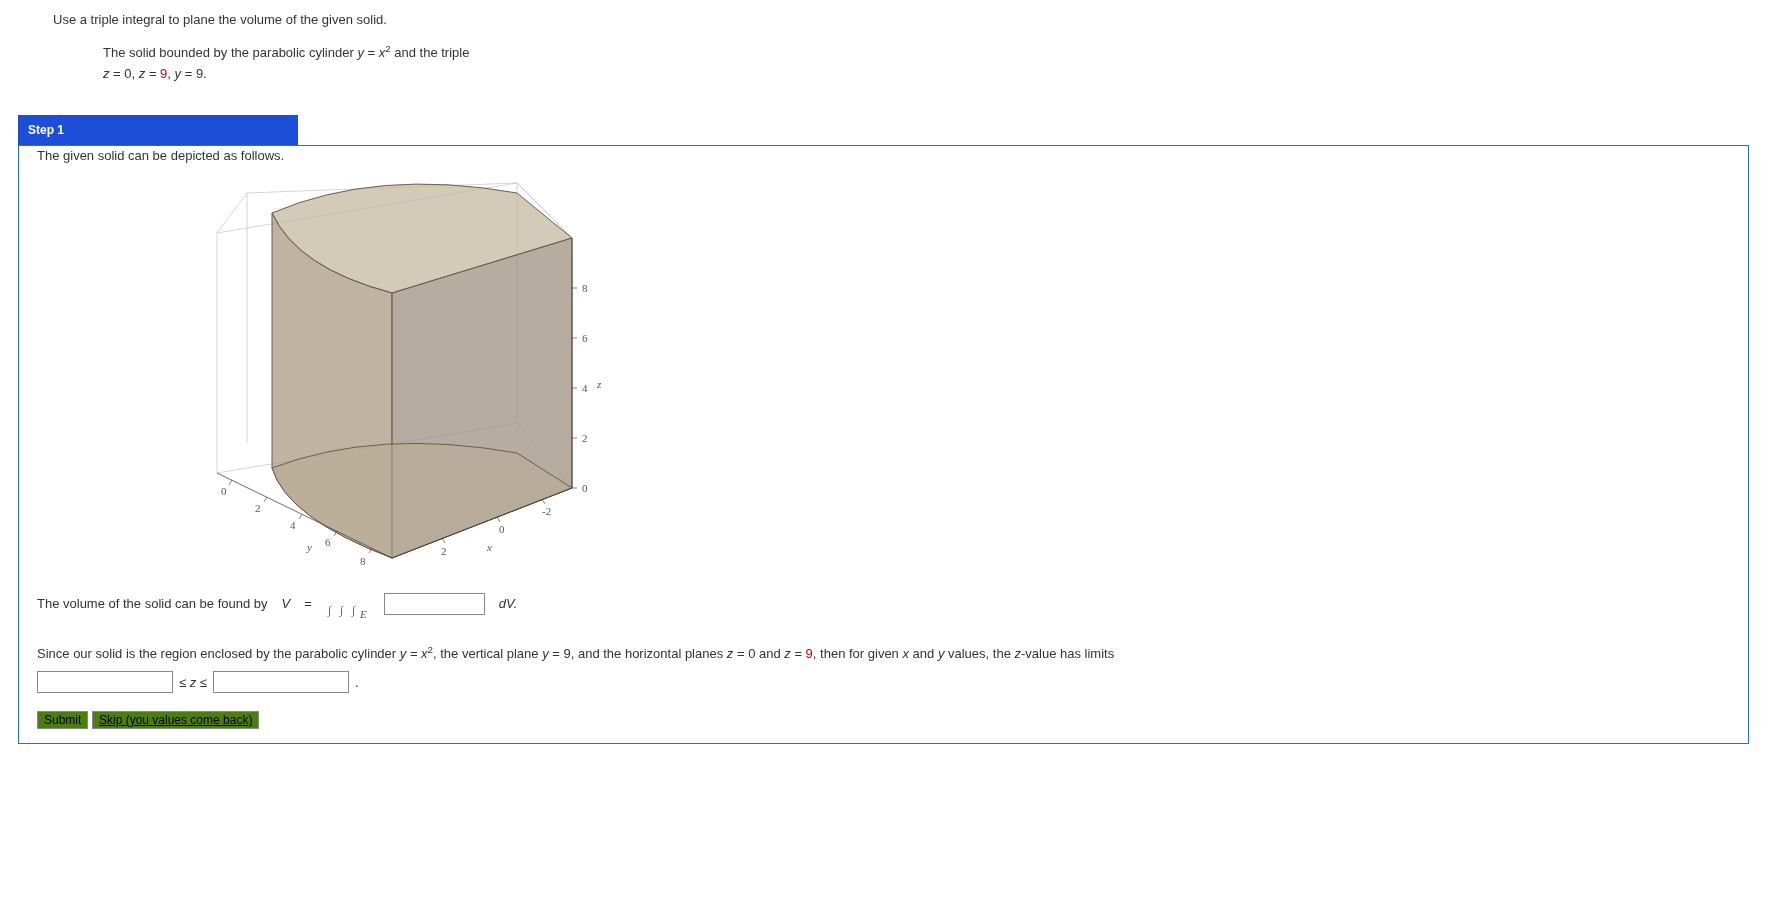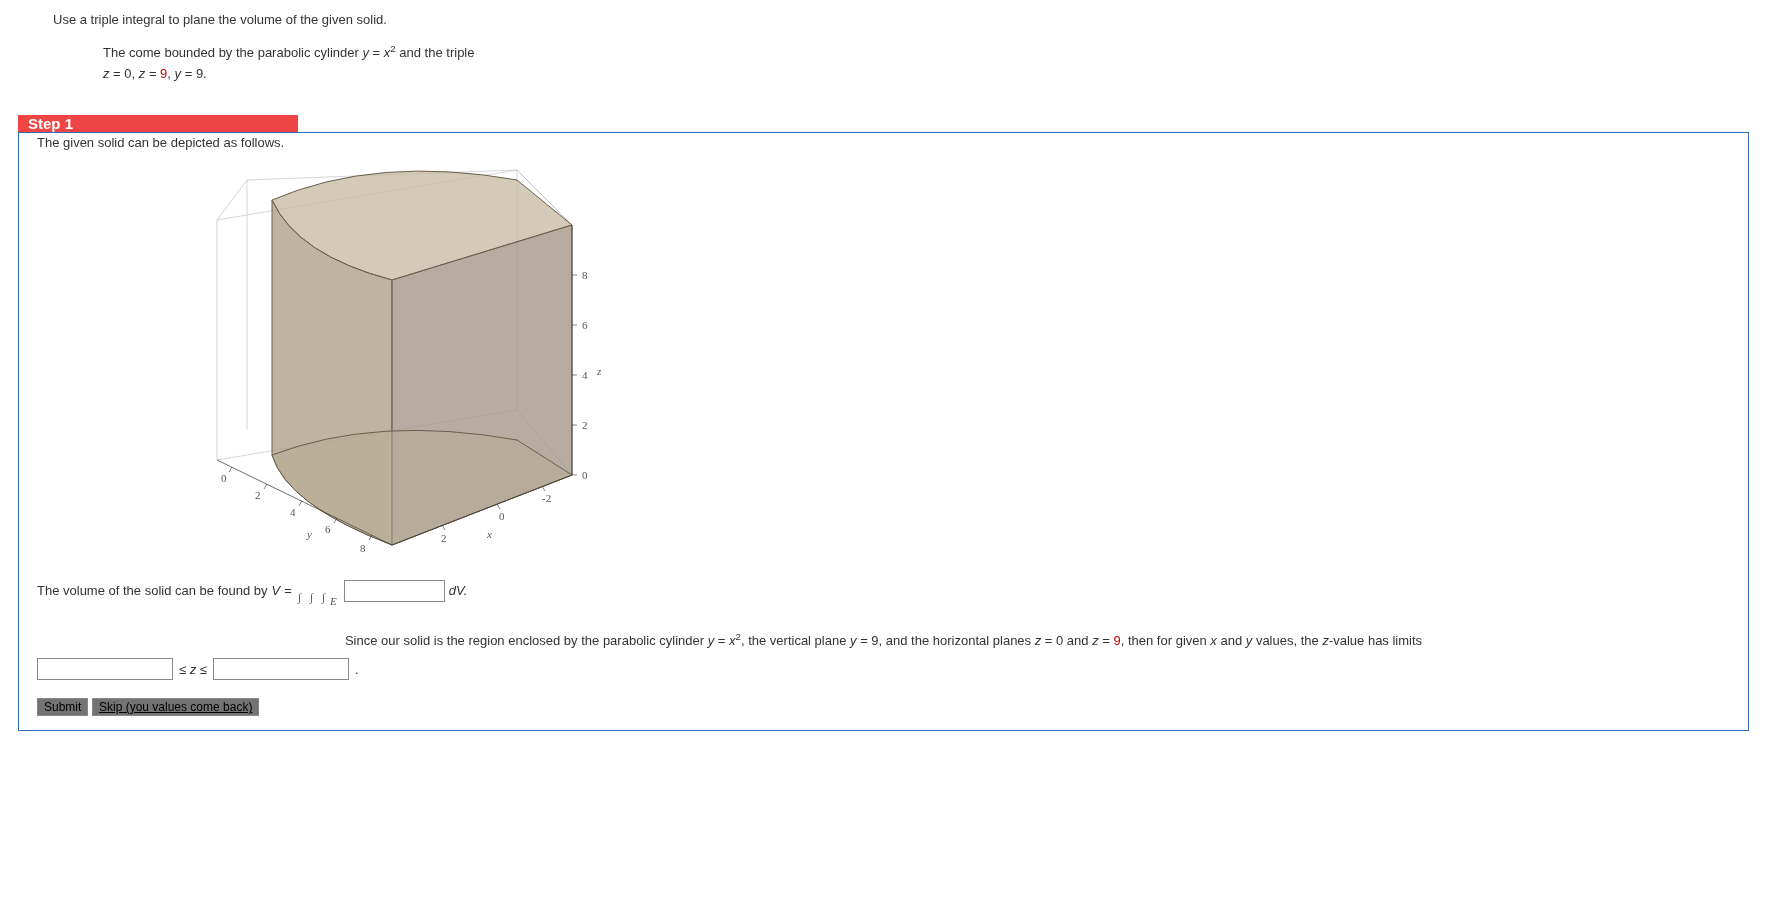--- a/index.html
+++ b/index.html
@@ -12,41 +12,41 @@
   }
   .problem-statement {
     margin: 0 0 30px 35px;
     line-height: 1.6;
   }
   .problem-sub {
     margin-left: 50px;
     margin-top: 10px;
   }
   .step-header {
-    background: #ef4444;
+    background: #1d4ed8;
     color: #fff;
     font-weight: bold;
-    padding: 0 10px;
+    padding: 8px 10px;
     width: 260px;
-    font-size: 15px;
+    font-size: 12px;
   }
   .step-box {
     border: 1px solid #2d6db3;
     padding: 2px 18px 14px 18px;
   }
   .red { color: #cc0000; }
   .ital { font-style: italic; }
   sup { font-size: 0.75em; vertical-align: super; }
   .graph-wrap {
     margin: 10px 0 10px 140px;
   }
   .vol-line {
     display: flex;
     align-items: center;
-    gap: 4px;
+    gap: 14px;
     margin: 10px 0 20px 0;
   }
   .limits-line {
     display: flex;
     align-items: center;
     gap: 6px;
     margin: 6px 0 18px 0;
   }
   input.blank {
     width: 95px;
@@ -54,21 +54,21 @@
     border: 1px solid #888;
     vertical-align: middle;
     font-size: 12px;
   }
   input.small-blank {
     width: 130px;
     height: 18px;
     border: 1px solid #888;
   }
   button.gray {
-    background: #737373;
+    background: #4d7c0f;
     border: 1px solid #888;
     font-family: inherit;
     font-size: 12px;
     padding: 1px 6px;
     cursor: pointer;
   }
   .skip-link {
     text-decoration: underline;
   }
   svg text {
@@ -79,21 +79,21 @@
   .axis-label {
     font-style: italic;
   }
 </style>
 </head>
 <body>
 
 <div class="problem-statement">
   <div>Use a triple integral to plane the volume of the given solid.</div>
   <div class="problem-sub">
-    <span>The come bounded by the parabolic cylinder </span><span class="ital">y</span><span> = </span><span class="ital">x</span><sup>2</sup><span> and the triple</span><br>
+    <span>The solid bounded by the parabolic cylinder </span><span class="ital">y</span><span> = </span><span class="ital">x</span><sup>2</sup><span> and the triple</span><br>
     <span class="ital">z</span><span> = 0, </span><span class="ital">z</span><span> = </span><span class="red">9</span><span>, </span><span class="ital">y</span><span> = 9.</span>
   </div>
 </div>
 
 <div class="step-header">Step 1</div>
 <div class="step-box">
   <div>The given solid can be depicted as follows.</div>
 
   <div class="graph-wrap">
     <svg width="440" height="400" viewBox="0 0 440 400">
@@ -166,21 +166,21 @@
     <svg width="44" height="36">
       <text x="2" y="28" font-size="30" font-family="serif">∫</text>
       <text x="14" y="28" font-size="30" font-family="serif">∫</text>
       <text x="26" y="28" font-size="30" font-family="serif">∫</text>
       <text x="34" y="32" font-size="9" font-style="italic" font-family="serif">E</text>
     </svg>
     <input class="blank" type="text" style="">
     <span class="ital">dV.</span>
   </div>
 
-  <div style="line-height:1.7;text-align:center;">
+  <div style="line-height:1.7;">
     <span>Since our solid is the region enclosed by the parabolic cylinder </span>
     <span class="ital">y</span><span> = </span><span class="ital">x</span><sup>2</sup><span>,  the vertical plane </span><span class="ital">y</span><span> = 9, and the horizontal planes </span><span class="ital">z</span><span> = 0 and </span><span class="ital">z</span><span> = </span><span class="red">9</span><span>, then for given </span><span class="ital">x</span><span> and </span><span class="ital">y</span><span> values, the </span><span class="ital">z</span><span>-value has limits</span>
   </div>
 
   <div class="limits-line">
     <input class="small-blank" type="text" style="">
     <span class="ital"> ≤ z ≤ </span>
     <input class="small-blank" type="text" style="">
     <span>.</span>
   </div>

